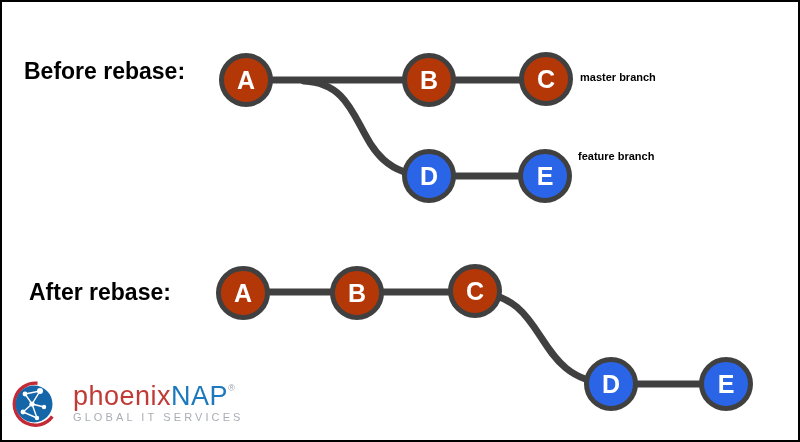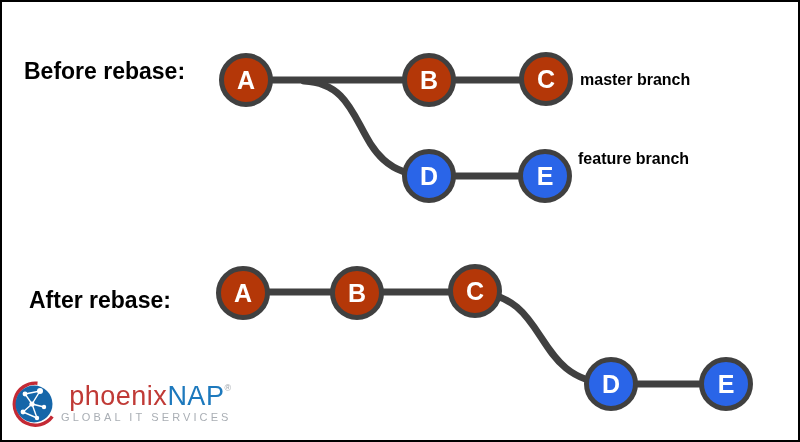--- a/index.html
+++ b/index.html
@@ -20,24 +20,24 @@
   }
   .connectors path { stroke: var(--connector, #404040); stroke-width: 7; fill: none; stroke-linecap: round; }
   .section-title {
     position: absolute;
     font-size: 23px;
     font-weight: bold;
     color: #000000;
     white-space: nowrap;
   }
   .title-before { left: 22px; top: 56px; }
-  .title-after  { left: 27px; top: 285px; }
+  .title-after  { left: 27px; top: 277px; }
   .branch-label {
     position: absolute;
-    font-size: 16px;
+    font-size: 11px;
     font-weight: bold;
     color: #000000;
     white-space: nowrap;
   }
   .label-master  { left: 578px; top: 69px; }
   .label-feature { left: 576px; top: 148px; }
   .node {
     position: absolute;
     width: 44px; height: 44px;
     border: 5px solid var(--connector, #404040);
@@ -58,21 +58,21 @@
   .b-d { left: 400px; top: 147px; }
   .b-e { left: 516px; top: 147px; }
   .a-a { left: 214px; top: 264px; }
   .a-b { left: 328px; top: 264px; }
   .a-c { left: 446px; top: 262px; }
   .a-d { left: 582px; top: 355px; }
   .a-e { left: 697px; top: 355px; }
   
   .logo { position: absolute; left: 8px; top: 379px; display: flex; align-items: flex-start; }
   .logo-globe { width: 48px; height: 48px; }
-  .logo-text { margin-left: 3px; margin-top: 2px; line-height: 1; text-align: right; }
+  .logo-text { margin-left: 15px; margin-top: 2px; line-height: 1; }
   .brand { font-size: 27px; letter-spacing: 0.5px; white-space: nowrap; }
   .brand .phoenix { color: var(--logo-red, #c03a36); }
   .brand .nap { color: var(--logo-blue, #1d79bd); }
   .brand sup { font-size: 9px; color: #9ba1a8; vertical-align: 14px; }
   .tagline {
     margin-top: 2px;
     font-size: 11px;
     letter-spacing: 3.1px;
     color: var(--tagline, #a9aeb4);
     white-space: nowrap;

